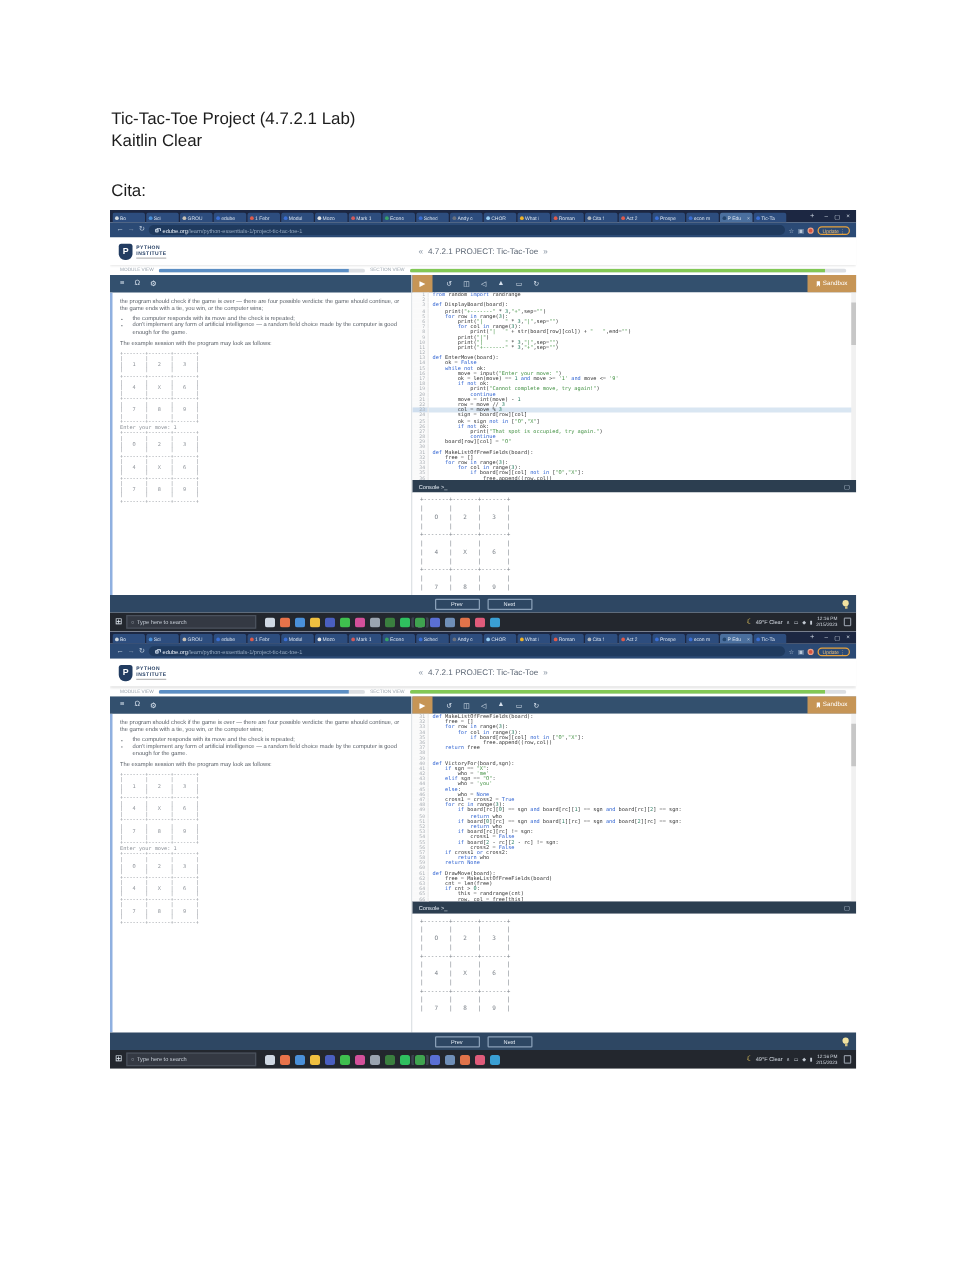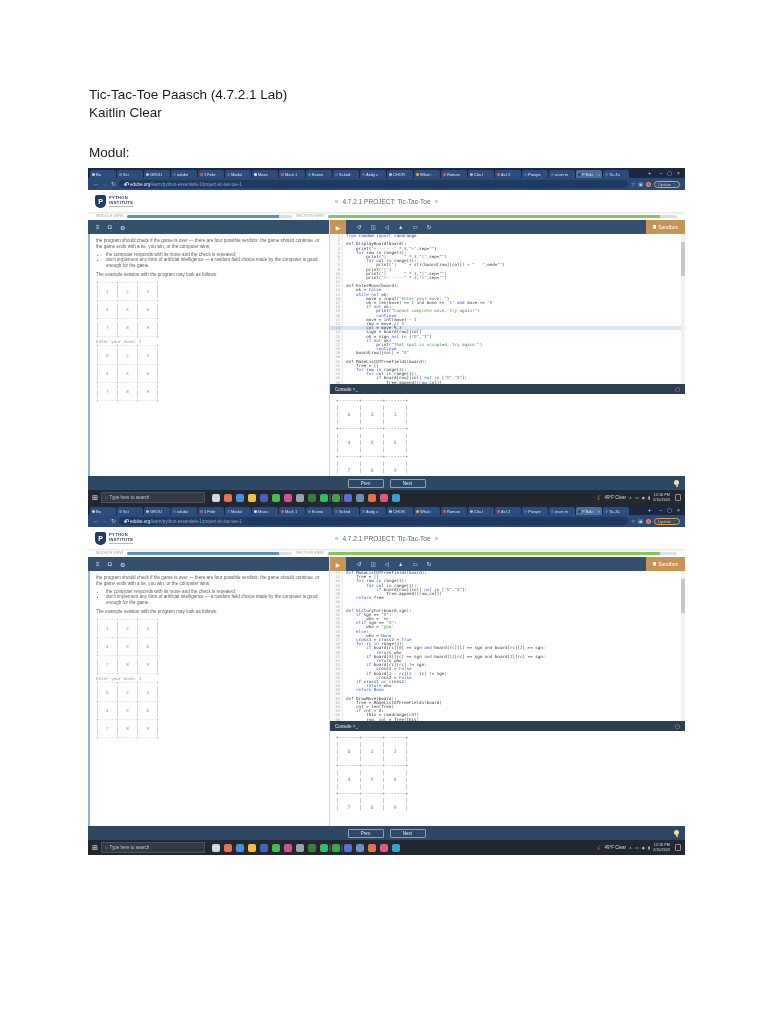--- a/index.html
+++ b/index.html
@@ -140,23 +140,23 @@
   .tray-glyph { font-size:4px; color:#c2c9d2; }
   .clock { text-align:right; font-size:3.8px; line-height:4.4px; color:#d8dee6; }
   .notif { width:6px; height:7px; border:1px solid #8a919c; border-radius:1px; margin-left:2px; }
 </style>
 </head>
 <body>
 
 <div class="page">
 
   <div class="doc-head">
-    <div>Tic-Tac-Toe Paasch (4.7.2.1 Lab)</div>
+    <div>Tic-Tac-Toe Project (4.7.2.1 Lab)</div>
     <div>Kaitlin Clear</div>
-    <div class="code-label">Modul:</div>
+    <div class="code-label">Cita:</div>
   </div>
 
   <div id="shots">
   <section class="shot s0">
 
     <div class="tabstrip">
       <div class="tabs">
             <div class="tab">
               <span class="fav" style="background: rgb(207, 214, 222);"></span>
               <span class="tab-label">Bo</span>

